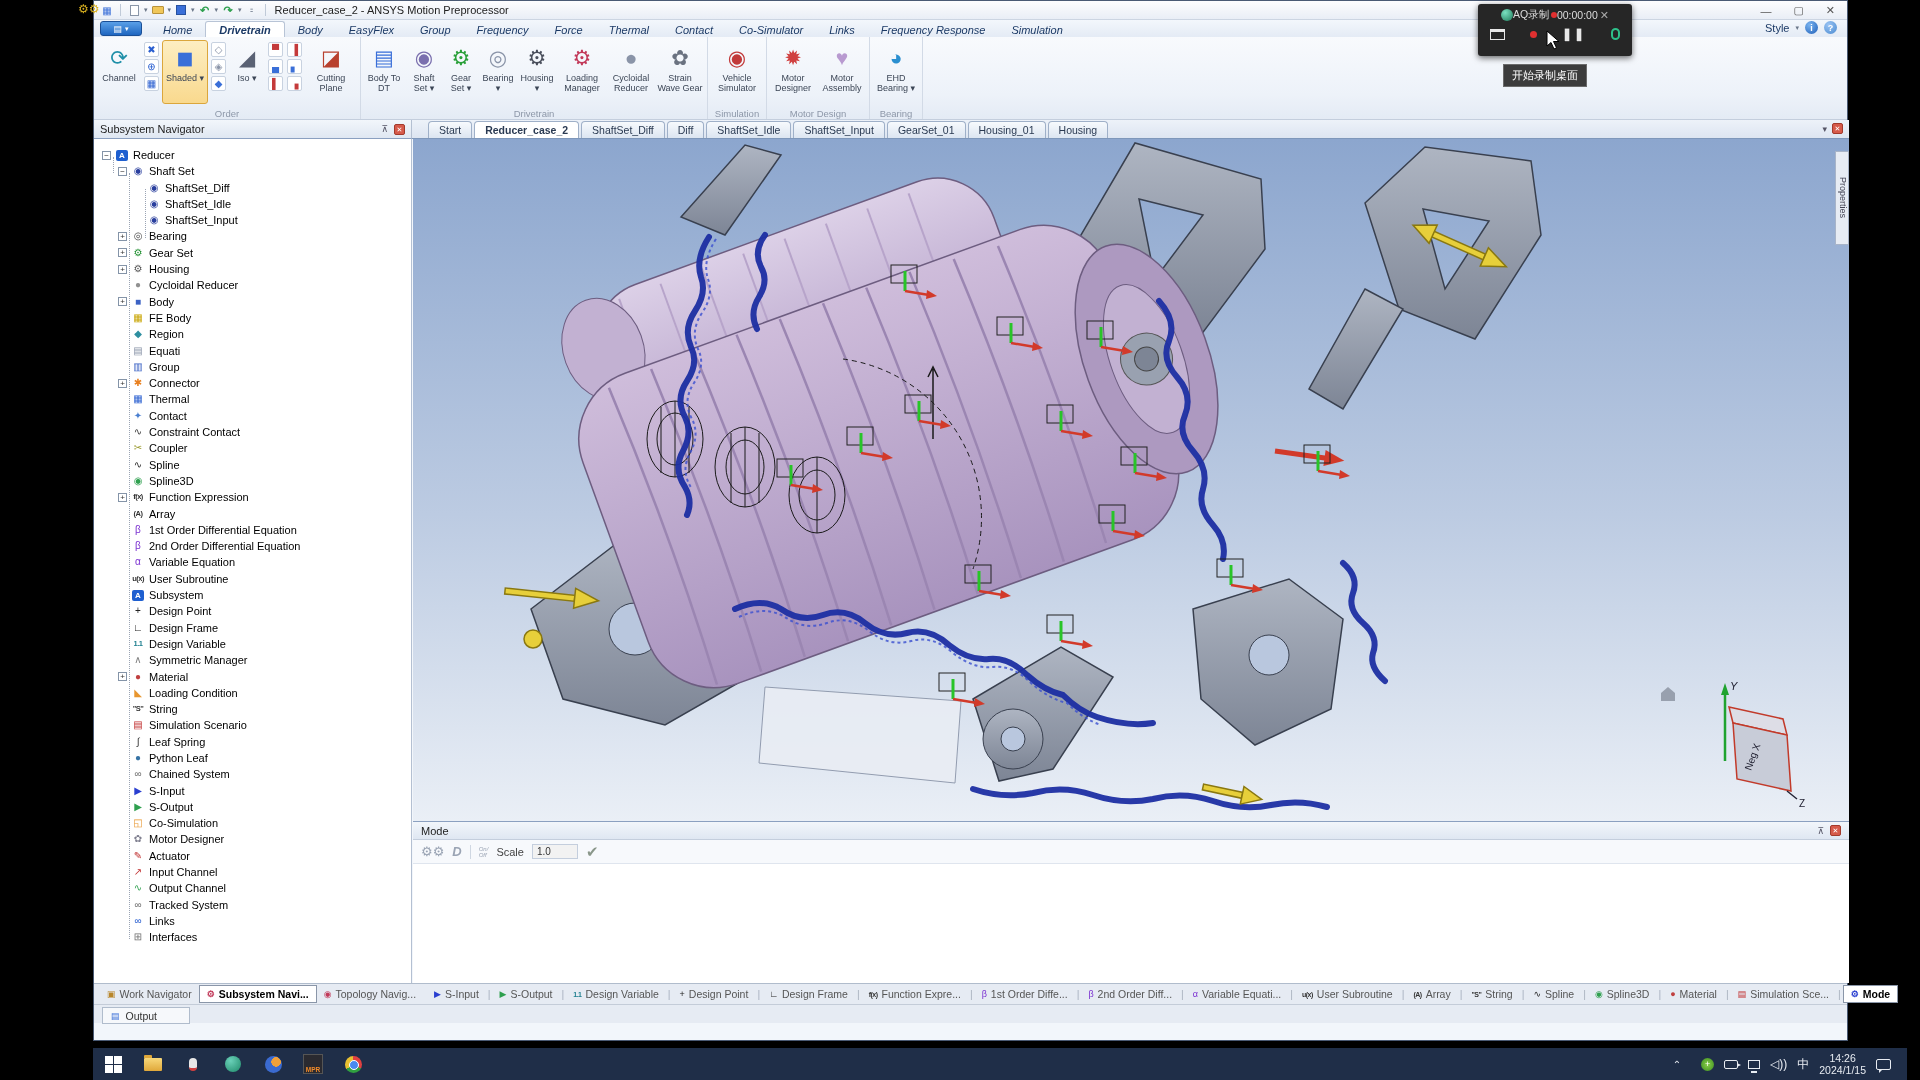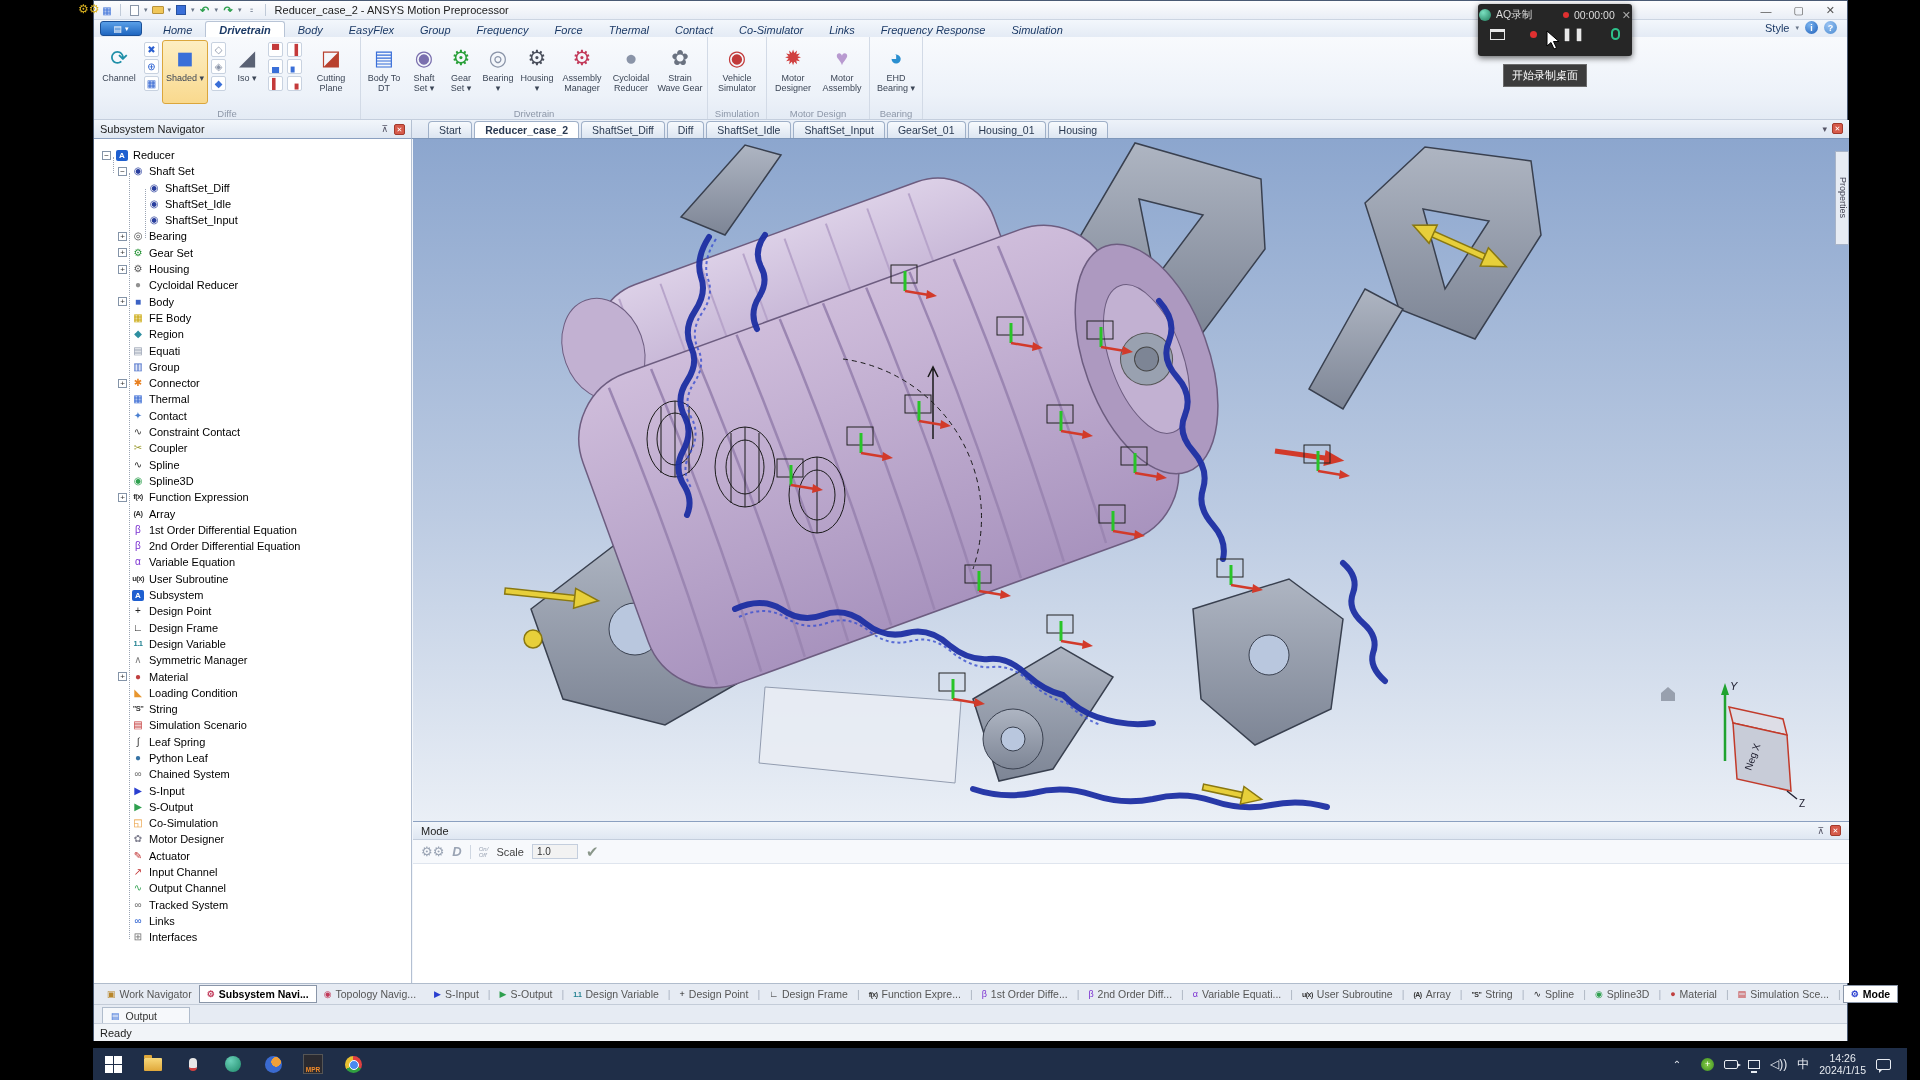--- a/index.html
+++ b/index.html
@@ -109,21 +109,21 @@
   .camico { width:14px; height:9px; border:1px solid #e8ecf2; border-radius:2px; position:relative; }
   .camico::after { content:""; position:absolute; right:-4px; top:2px; border-left:4px solid #e8ecf2; border-top:2px solid transparent; border-bottom:2px solid transparent; }
   .netico { width:12px; height:9px; border:1px solid #e8ecf2; }
   .netico::after { content:""; display:block; width:6px; height:2px; background:#e8ecf2; margin:10px auto 0; }
   #clock { text-align:center; font-size:10.5px; line-height:12px; }
   .chatico { width:15px; height:11px; border:1px solid #e8ecf2; border-radius:2px; position:relative; }
   .chatico::after { content:""; position:absolute; left:2px; bottom:-4px; border-top:4px solid #e8ecf2; border-right:4px solid transparent; }
 
   
   #recorder { position:absolute; left:1478px; top:4px; width:154px; height:52px; background:#262626; border-radius:3px; box-shadow:0 2px 6px rgba(0,0,0,.6); color:#ddd; z-index:50; }
-  #rec-top { display:flex; align-items:center; gap:5px; padding:4px 1px 2px; font-size:10.5px; }
+  #rec-top { display:flex; align-items:center; padding:4px 23px 2px; font-size:10.5px; }
   .reclogo { width:12px; height:12px; border-radius:50%; background:radial-gradient(circle at 35% 30%,#7ae0c0,#1f7a5a); }
   .reddot { width:6px; height:6px; border-radius:50%; background:#e03030; }
   #rec-btns { display:flex; align-items:center; justify-content:space-between; padding:3px 12px 0; }
   .recwin { width:15px; height:11px; border:1.5px solid #e8e8e8; border-top-width:3px; }
   .pauseico { color:#e8e8e8; font-size:12px; font-weight:bold; letter-spacing:2px; }
   .recmic { width:9px; height:12px; border:2px solid #2ec08a; border-radius:5px; }
   #rec-tooltip { position:absolute; left:1503px; top:64px; padding:3px 8px; background:#3c3c3c; border:1px solid #6a6a6a; color:#fff; font-size:11px; z-index:51; white-space:nowrap; }
   #cursor { position:absolute; left:1546px; top:30px; z-index:60; }
 
   #gear-deco { position:absolute; left:78px; top:2px; color:#d8b01f; font-size:12px; z-index:5; }
@@ -228,21 +228,21 @@
             <div class="smallcol">
               <div class="sicon" style="color: rgb(196, 58, 58);">▐</div>
               <div class="sicon" style="color: rgb(58, 111, 216);">▖</div>
               <div class="sicon" style="color: rgb(196, 58, 58);">▗</div>
             </div>
             <div class="bigbtn" style="width: 52px;">
               <div class="bicon" style="color: rgb(184, 65, 47);">◪</div>
               <div class="blabel">Cutting Plane</div>
             </div>
           </div>
-          <div class="glabel">Diffe</div>
+          <div class="glabel">Order</div>
         </div>
         <div class="rgroup">
           <div class="gitems">
             <div class="bigbtn" style="width: 40px;">
               <div class="bicon" style="color: rgb(58, 111, 216);">▤</div>
               <div class="blabel">Body To DT</div>
             </div>
             <div class="bigbtn" style="width: 36px;">
               <div class="bicon" style="color: rgb(122, 111, 174);">◉</div>
               <div class="blabel">Shaft Set ▾</div>
@@ -254,21 +254,21 @@
             <div class="bigbtn" style="width: 36px;">
               <div class="bicon" style="color: rgb(138, 148, 168);">◎</div>
               <div class="blabel">Bearing ▾</div>
             </div>
             <div class="bigbtn" style="width: 38px;">
               <div class="bicon" style="color: rgb(74, 79, 92);">⚙</div>
               <div class="blabel">Housing ▾</div>
             </div>
             <div class="bigbtn" style="width: 48px;">
               <div class="bicon" style="color: rgb(194, 58, 90);">⚙</div>
-              <div class="blabel">Assembly Manager</div>
+              <div class="blabel">Loading Manager</div>
             </div>
             <div class="bigbtn" style="width: 46px;">
               <div class="bicon" style="color: rgb(138, 148, 168);">●</div>
               <div class="blabel">Cycloidal Reducer</div>
             </div>
             <div class="bigbtn" style="width: 48px;">
               <div class="bicon" style="color: rgb(106, 114, 128);">✿</div>
               <div class="blabel">Strain Wave Gear</div>
             </div>
           </div>
@@ -923,23 +923,20 @@
         </div>
       </div>
 
     <div id="outputrow">
       <div id="outputtab">
         <span class="bico" style="color:#3a6fd8">▤</span>
         <span>Output</span>
       </div>
     </div>
 
-    <div id="statusbar">
-      <span>Ready</span>
-    </div>
   </div>
 
   <div id="taskbar">
     <span class="tbico">
         <span class="winlogo">
           <span></span>
           <span></span>
           <span></span>
           <span></span>
         </span>

